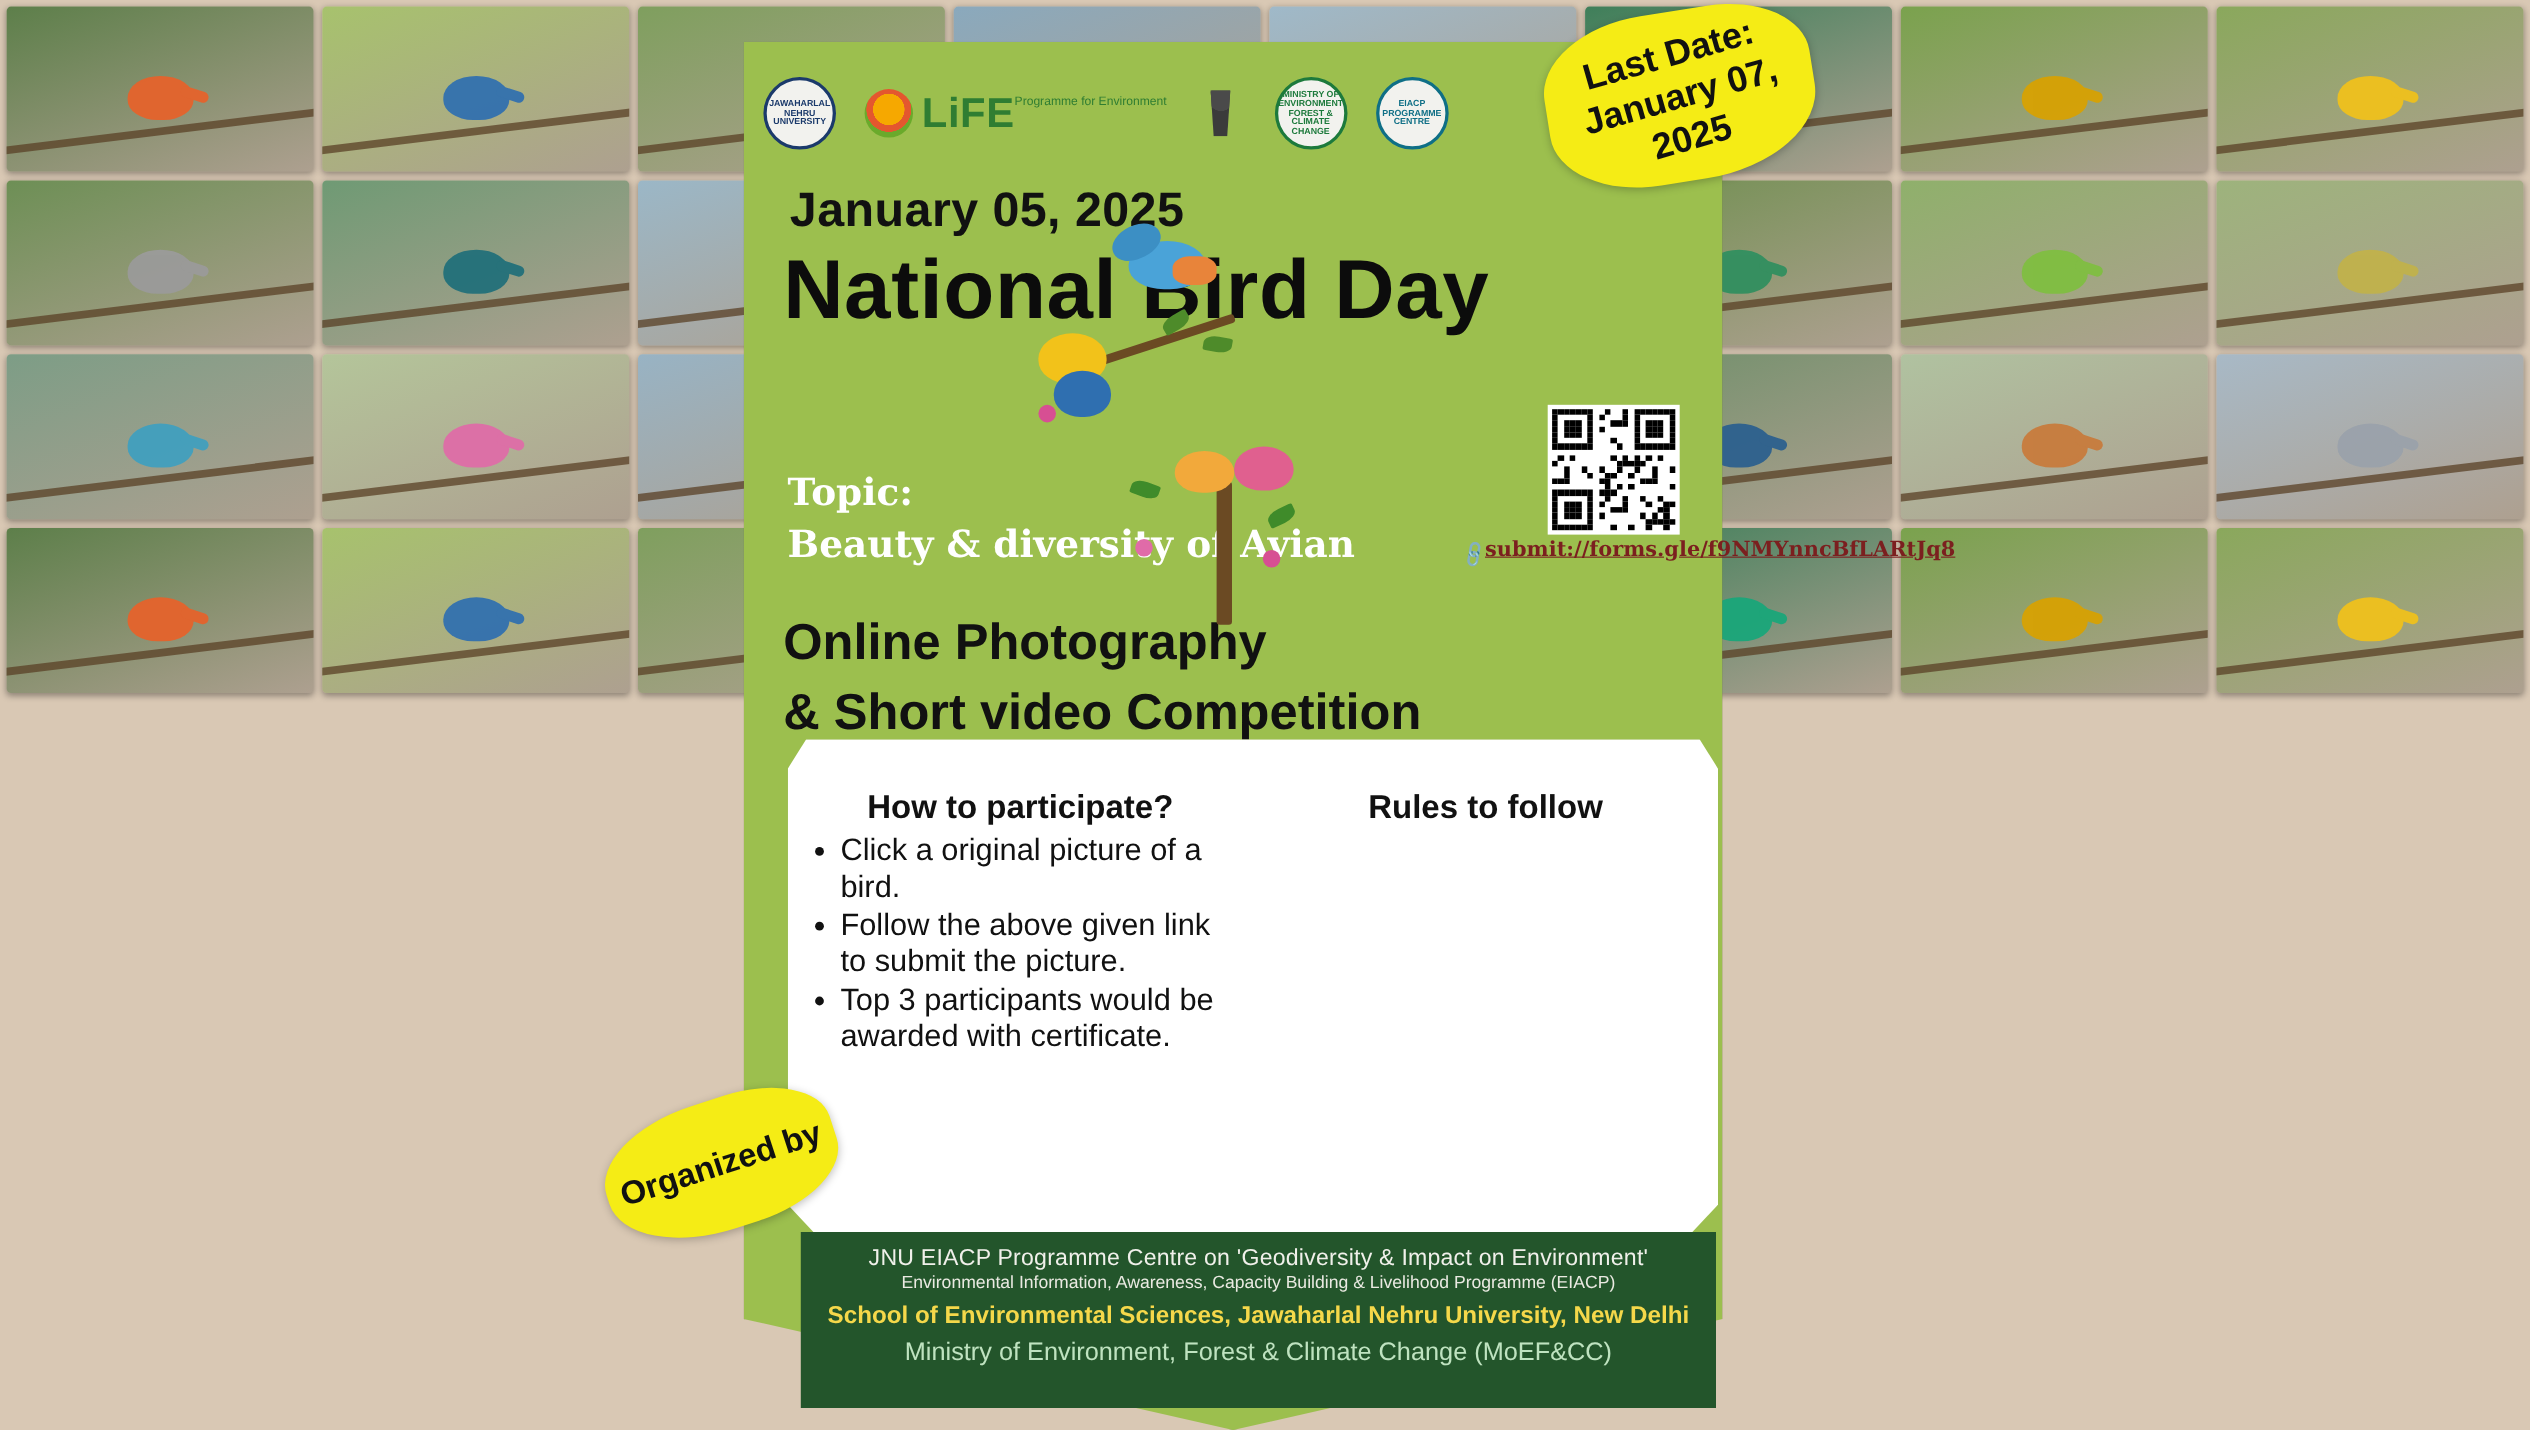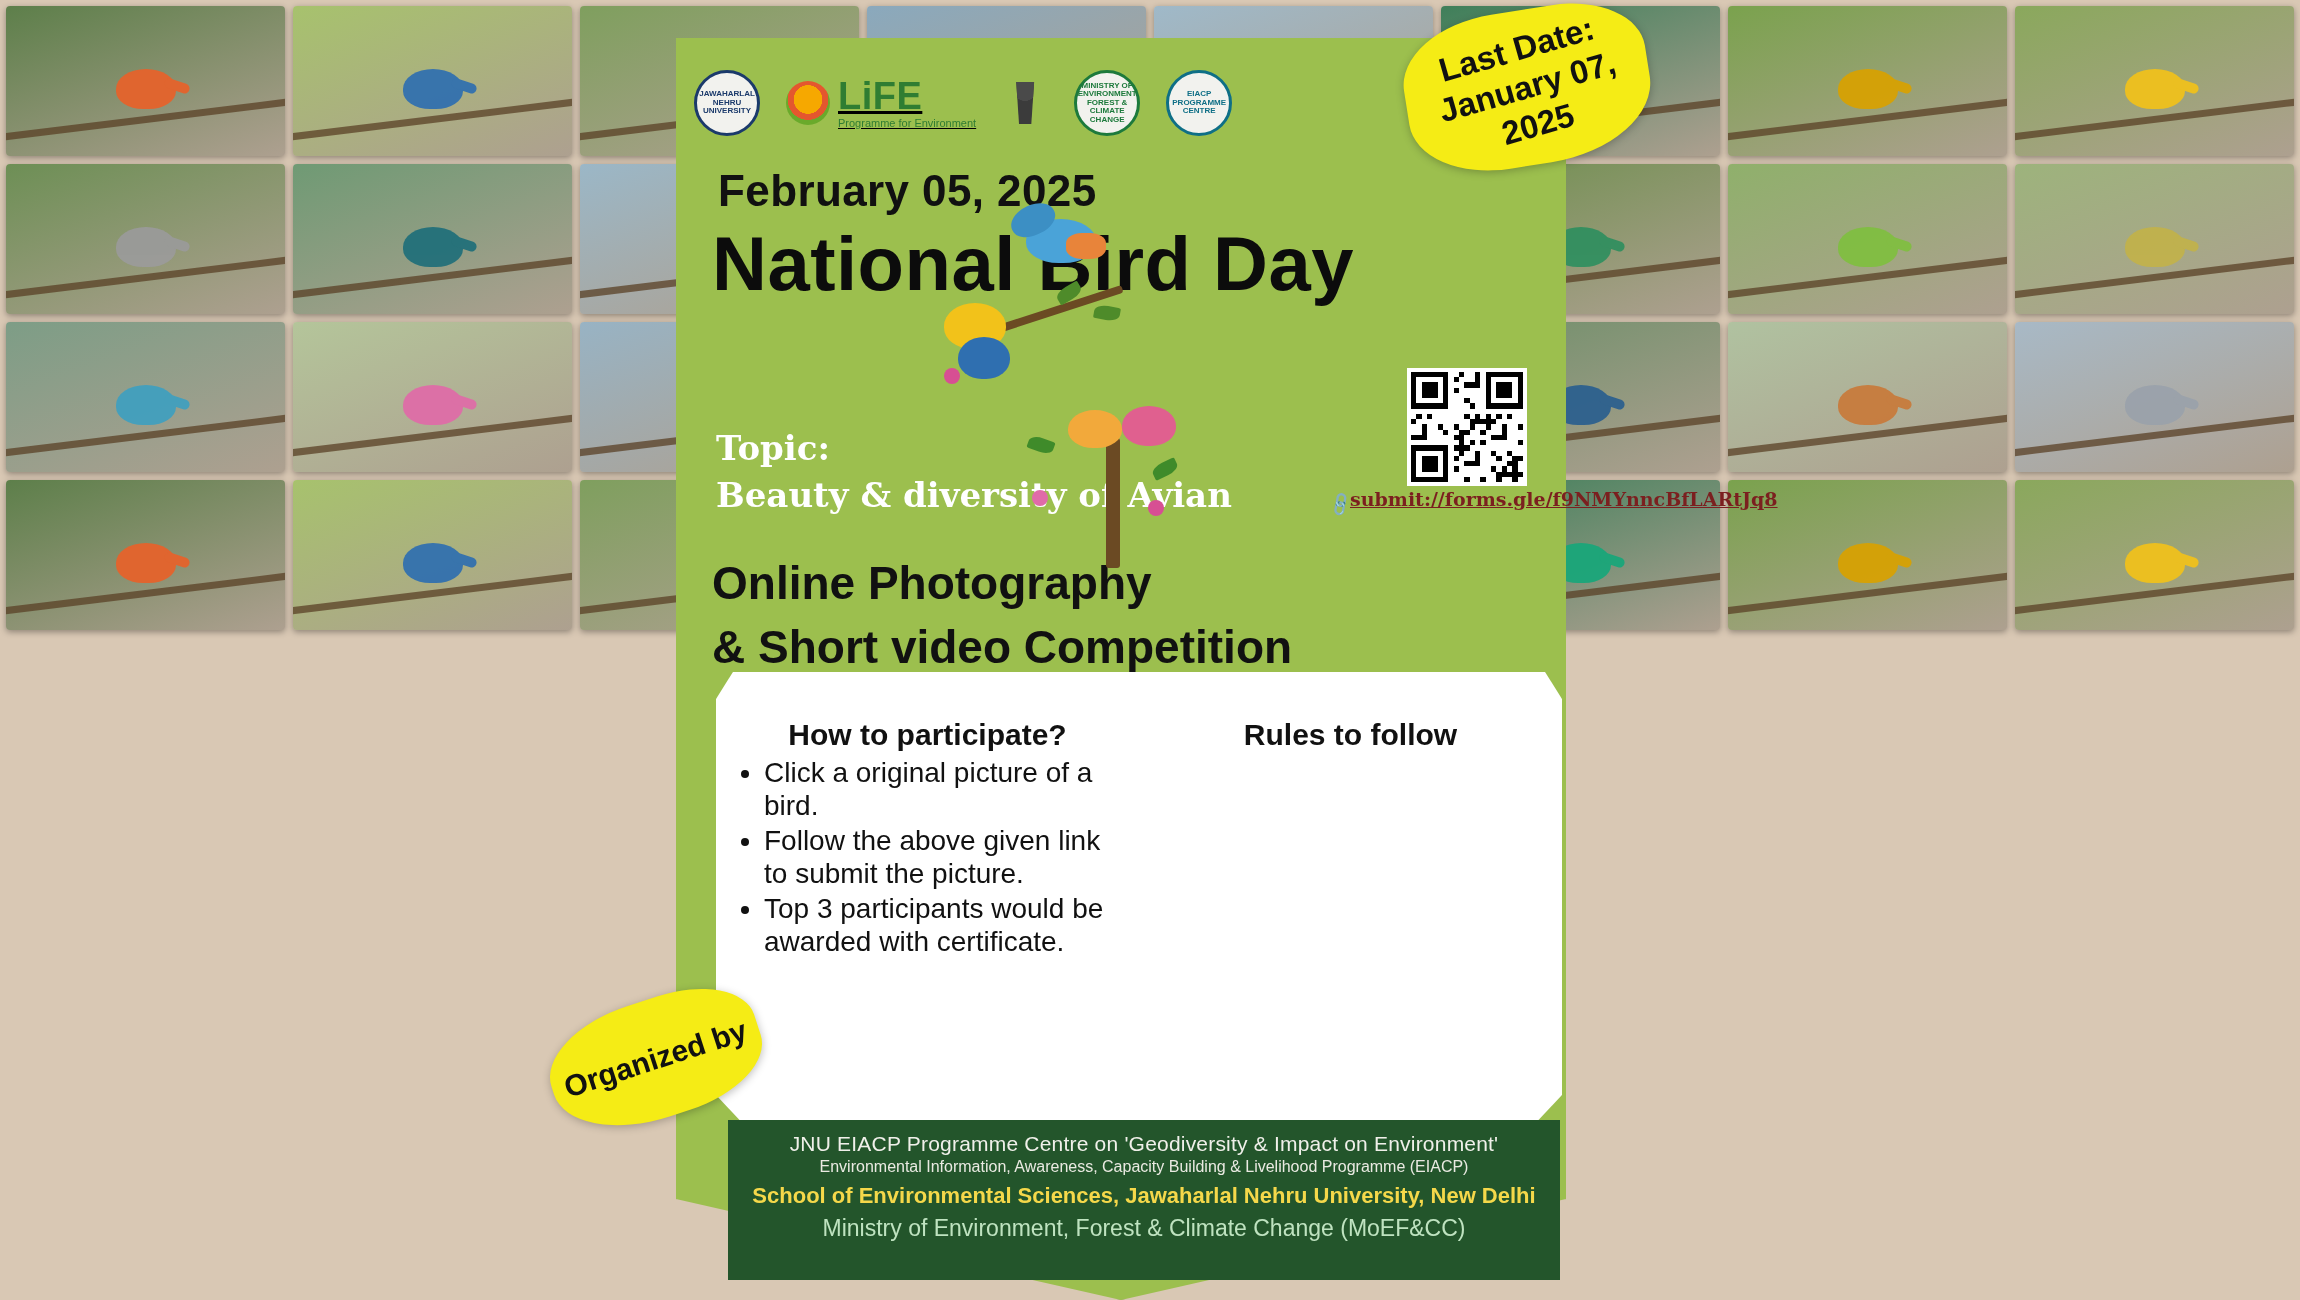--- a/index.html
+++ b/index.html
@@ -131,23 +131,21 @@
     gap: 8px;
   }
   .life-sun {
     width: 44px;
     height: 44px;
     border-radius: 50%;
     background: radial-gradient(circle at 50% 42%, #f6a800 0 42%, #e4572e 43% 60%, #6aaa2b 61% 100%);
   }
   .life-text {
     display: flex;
-    flex-direction: column;
     line-height: 1;
-    text-decoration: underline;
   }
   .life-main {
     font-size: 38px;
     font-weight: bold;
     color: #2f7d32;
     letter-spacing: .5px;
   }
   .life-sub {
     font-size: 11px;
     color: #2f7d32;
@@ -574,21 +572,21 @@
           <div class="pillar"></div>
         </div>
         <div class="logo">
           <div class="logo-circle green">MINISTRY OF ENVIRONMENT FOREST &amp; CLIMATE CHANGE</div>
         </div>
         <div class="logo">
           <div class="logo-circle teal">EIACP PROGRAMME CENTRE</div>
         </div>
       </div>
 
-      <div class="date-line">February 05, 2025</div>
+      <div class="date-line">January 05, 2025</div>
       <div class="main-title">National Bird Day</div>
       <div class="topic-label">Topic:</div>
       <div class="topic-text">Beauty &amp; diversity of Avian</div>
       <div class="comp-line1">Online Photography</div>
       <div class="comp-line2">&amp; Short video Competition</div>
 
       <div class="deco-bird" style="left:330px;top:155px;width:120px;height:90px;">
         <div class="db-body" style="left:20px;top:26px;width:70px;height:44px;background:#4aa3d8;"></div>
         <div class="db-body" style="left:60px;top:40px;width:40px;height:26px;background:#e8843a;border-radius:40%;"></div>
         <div class="db-body" style="left:4px;top:12px;width:46px;height:30px;background:#3c8fc4;transform:rotate(-25deg);"></div>

